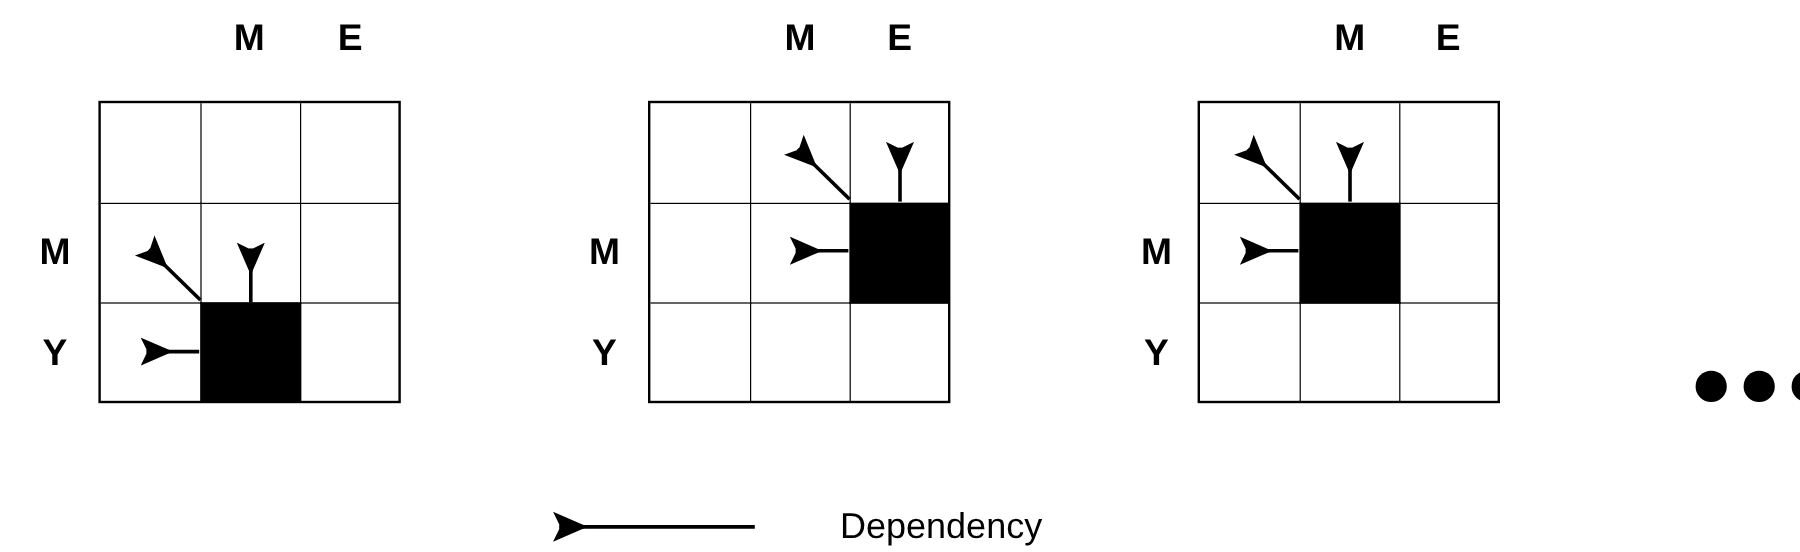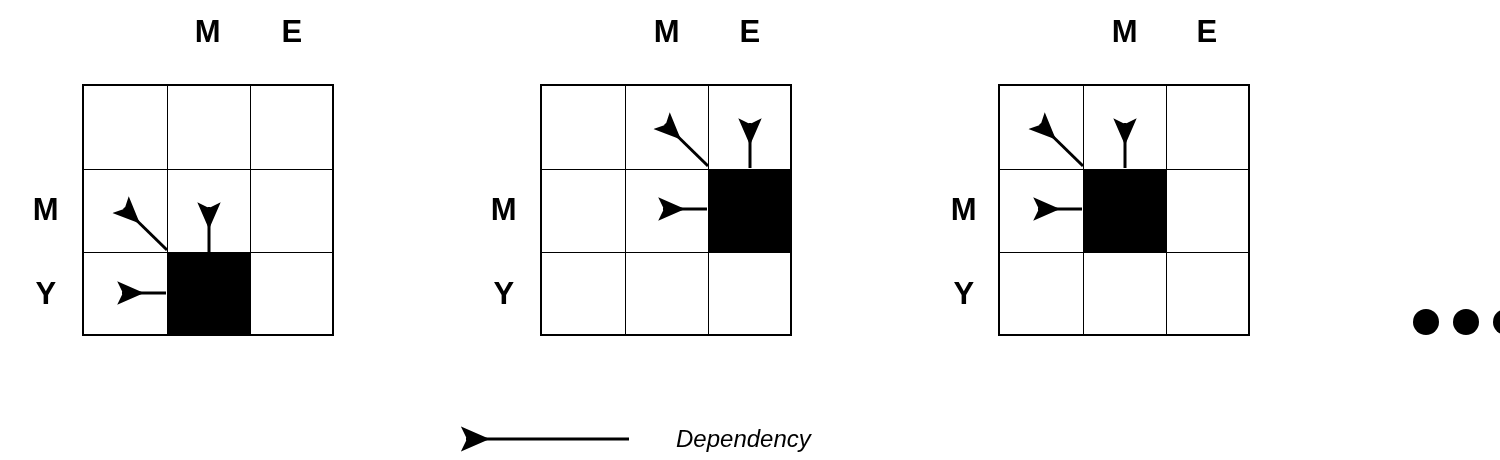--- a/index.html
+++ b/index.html
@@ -102,26 +102,25 @@
   
   .legend {
     position: absolute;
     display: flex;
     align-items: center;
   }
   .legend-arrow-svg {
     display: block;
   }
   .legend-label {
-    font-size: 24px;
+    font-size: 30px;
     font-weight: normal;
     line-height: 34px;
     white-space: nowrap;
-    margin-left: 44px;
-    font-style: italic;
+    margin-left: 68px;
   }
 </style>
 </head>
 <body>
 
 <div class="stage">
 
   <div class="panel" style="left:0px; top:0px;">
 
     <div class="col-headers">

